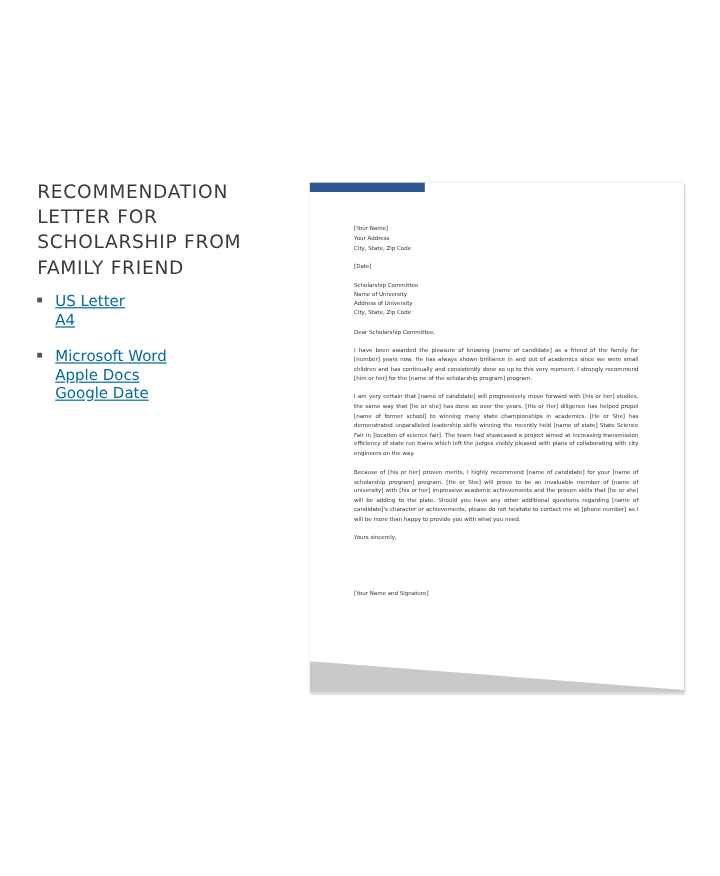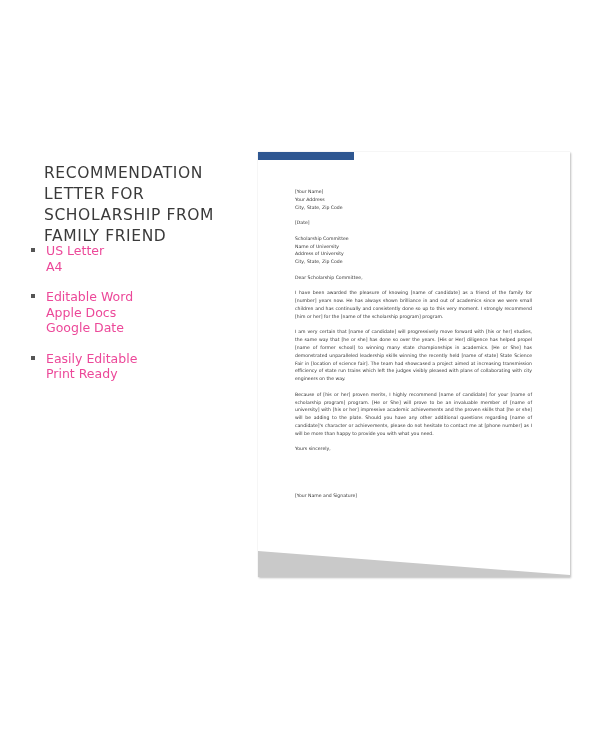--- a/index.html
+++ b/index.html
@@ -3,24 +3,24 @@
 <meta charset="utf-8">
 <style>
   html, body { margin: 0; padding: 0; }
   body {
     width: 600px; height: 730px; background: #ffffff; position: relative; overflow: hidden;
     font-family: "DejaVu Sans", sans-serif; color: #333;
   }
   .title {
     position: absolute; left: 31px; top: 150px; width: 215px;
     font-family: "DejaVu Sans", sans-serif; font-size: 15.5px; line-height: 21px;
-    letter-spacing: 0.6px; color: #3a3a3a; font-weight: normal; margin: 13px;
+    letter-spacing: 0.6px; color: #3a3a3a; font-weight: normal; margin: 0;
   }
   .features { position: absolute; left: 31px; top: 243px; list-style: none; margin: 0; padding: 0; }
-  .feature { position: relative; padding-left: 15px; margin-bottom: 15px; font-size: 12.5px; line-height: 15.5px; color: #ec4899; }
+  .feature { position: relative; padding-left: 15px; margin-bottom: 15px; font-size: 12.5px; line-height: 15.5px; color: #0369a1; text-decoration: underline; }
   .feature .bullet { position: absolute; left: 0; top: 5px; width: 4px; height: 4px; background: #555; }
   .feature .line { display: block; }
 
   .paper {
     position: absolute; left: 258px; top: 152px; width: 312px; height: 425px; background: #fff;
     box-shadow: 1px 1px 2px rgba(0,0,0,0.25), 0 0 1px rgba(0,0,0,0.12);
     overflow: hidden;
   }
   .accent-bar { position: absolute; left: 0; top: 0; width: 96px; height: 8px; background: #2f5791; }
   .wedge { position: absolute; left: 0; bottom: 0; width: 312px; height: 26px; }
@@ -39,28 +39,23 @@
 <h1 class="title">RECOMMENDATION LETTER FOR SCHOLARSHIP FROM FAMILY FRIEND</h1>
 
 <ul class="features">
   <li class="feature">
     <span class="bullet"></span>
     <span class="line">US Letter</span>
     <span class="line">A4</span>
   </li>
   <li class="feature">
     <span class="bullet"></span>
-    <span class="line">Editable Word</span>
+    <span class="line">Microsoft Word</span>
     <span class="line">Apple Docs</span>
     <span class="line">Google Date</span>
-  </li>
-  <li class="feature">
-    <span class="bullet"></span>
-    <span class="line">Easily Editable</span>
-    <span class="line">Print Ready</span>
   </li>
 </ul>
 
 <div class="paper">
   <div class="accent-bar"></div>
 
   <div class="letter">
     <div class="block">
       <span class="line">[Your Name]</span>
       <span class="line">Your Address</span>

